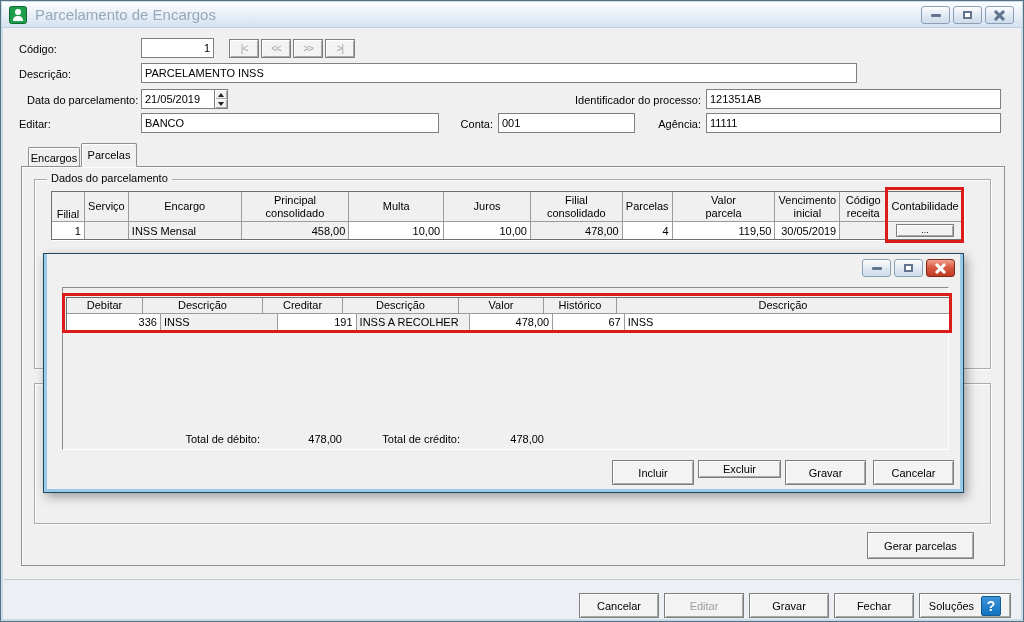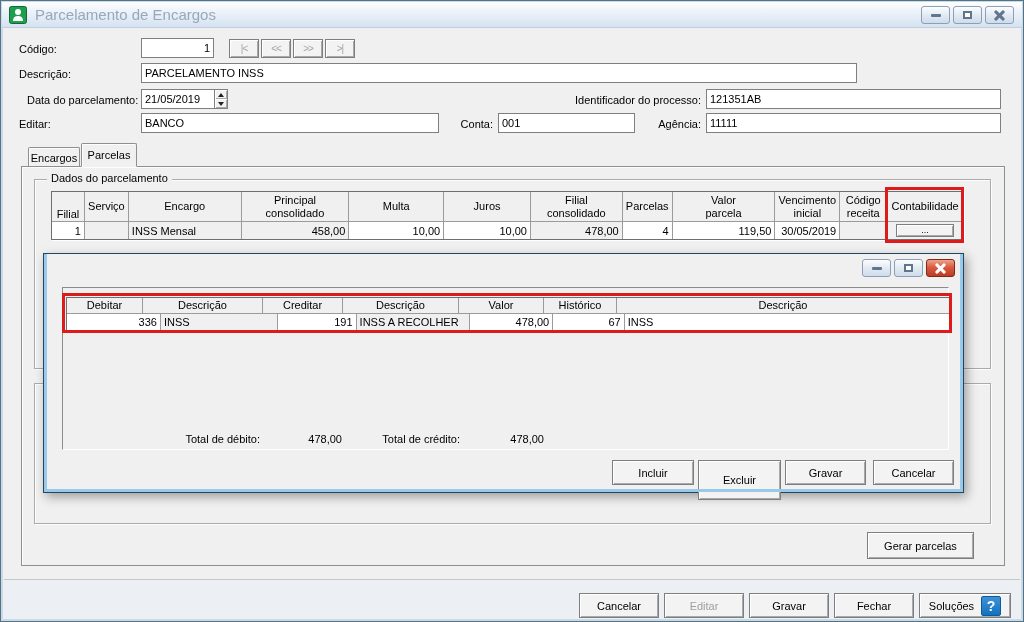--- a/index.html
+++ b/index.html
@@ -295,18 +295,18 @@
       </div>
     </div>
     <div class="redbox" style="left:18px; top:39px; width:890px; height:40px;"></div>
 
     <span class="total-lbl" style="left:116px; top:179px; width:100px;">Total de débito:</span>
     <span class="total-val" style="left:228px; top:179px; width:70px;">478,00</span>
     <span class="total-lbl" style="left:316px; top:179px; width:100px;">Total de crédito:</span>
     <span class="total-val" style="left:430px; top:179px; width:70px;">478,00</span>
 
     <div class="btn" style="left:568px; top:206px; width:82px; height:25px;">Incluir</div>
-    <div class="btn" style="left:654px; top:206px; width:83px; height:40px;">Excluir</div>
+    <div class="btn" style="left:654px; top:206px; width:83px; height:18px;">Excluir</div>
     <div class="btn" style="left:741px; top:206px; width:81px; height:25px;">Gravar</div>
     <div class="btn" style="left:829px; top:206px; width:81px; height:25px;">Cancelar</div>
   </div>
 
 </div>
 
 </body></html>

